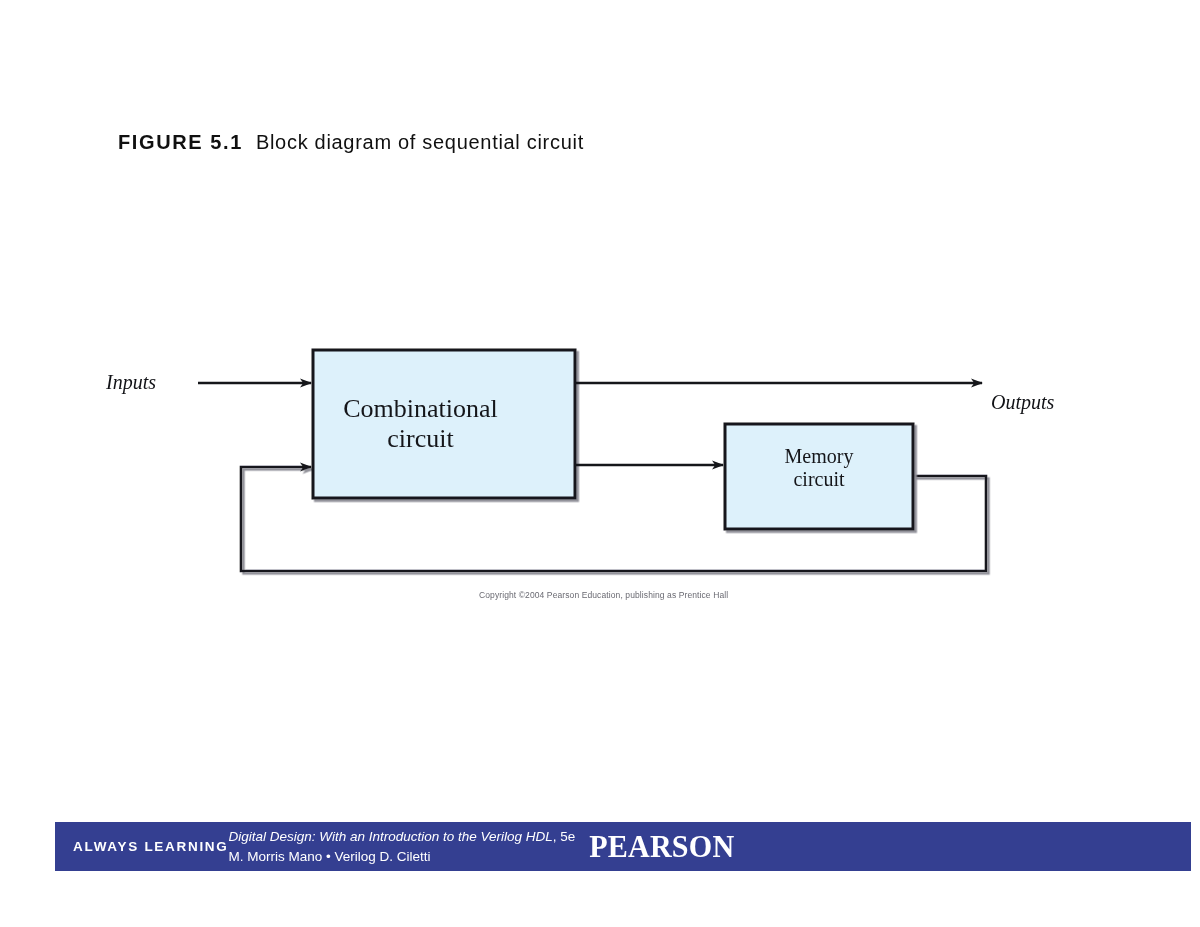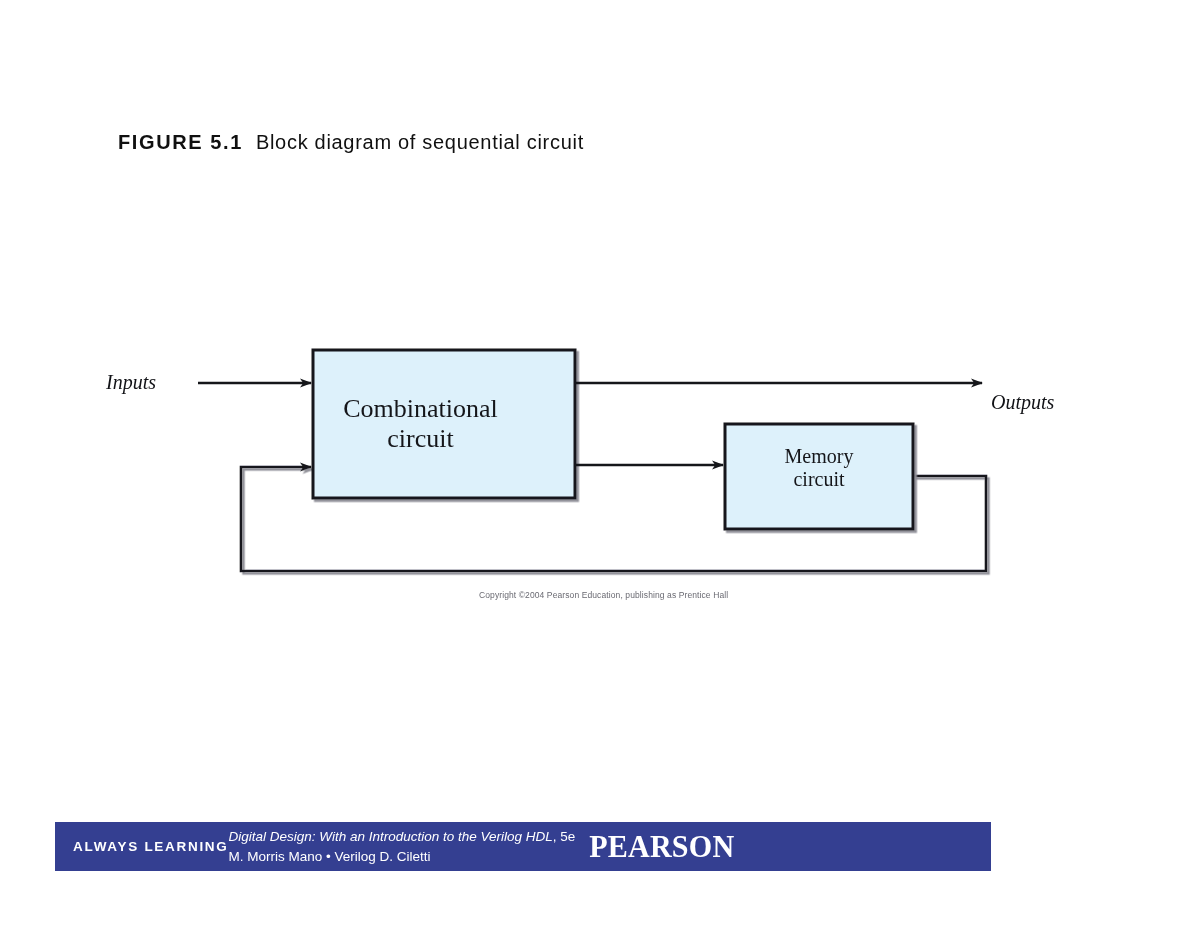--- a/index.html
+++ b/index.html
@@ -88,21 +88,21 @@
     color: #6a6a72;
     letter-spacing: 0.1px;
     white-space: nowrap;
   }
 
   
   #footer-bar {
     position: absolute;
     left: 55px;
     top: 822px;
-    width: 936px;
+    width: 1136px;
     height: 49px;
     background: #343f91;
     display: flex;
     align-items: center;
     box-sizing: border-box;
     padding: 0 8px 0 18px;
   }
   #footer-always-learning {
     color: #ffffff;
     font-family: "Liberation Sans", sans-serif;

